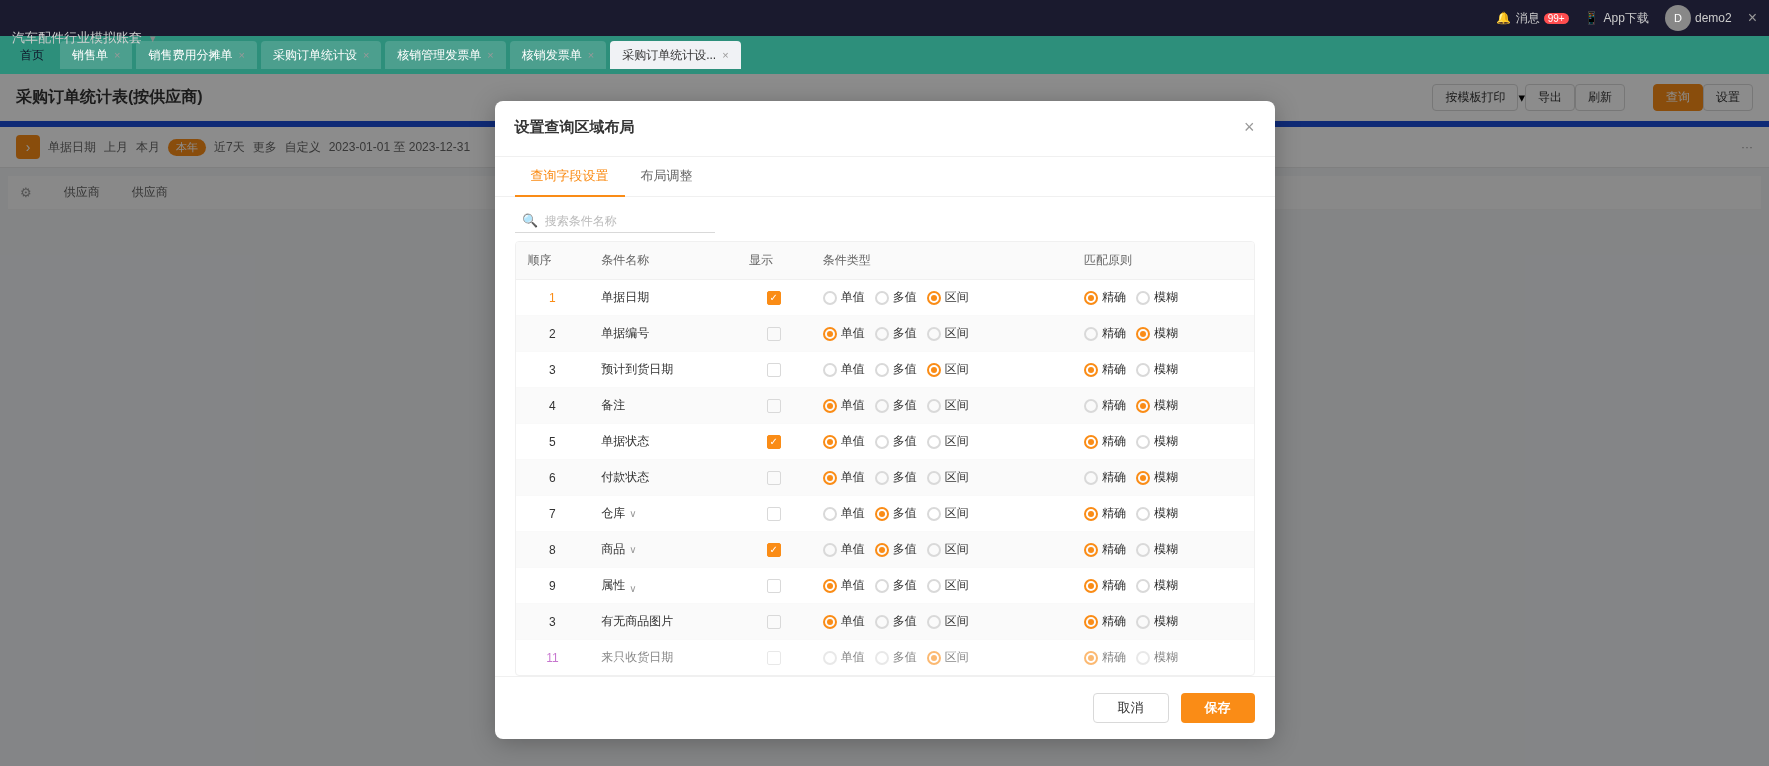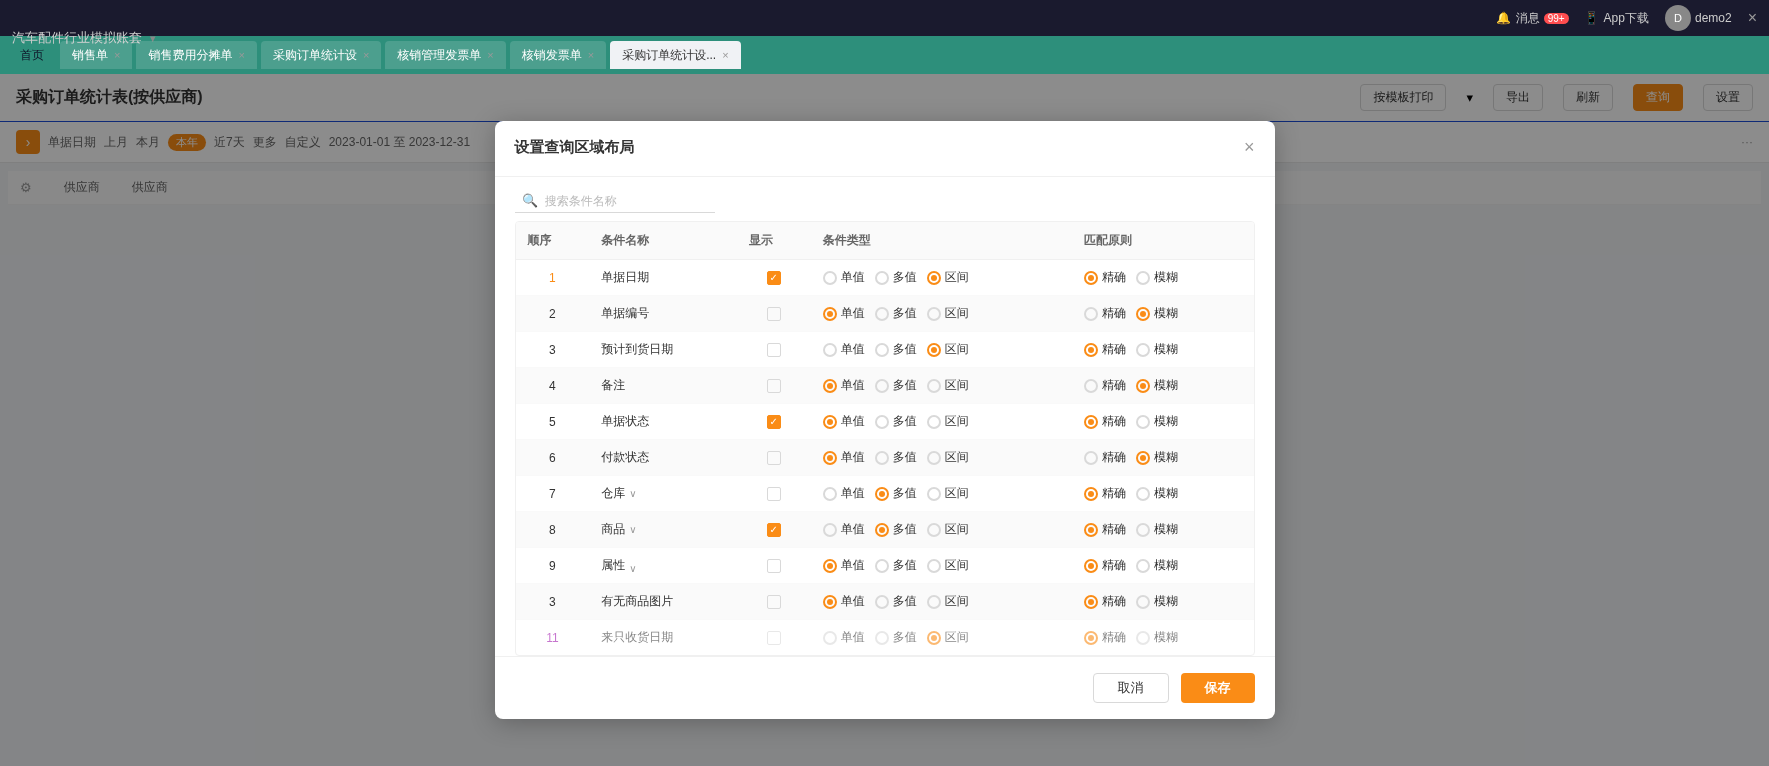--- a/index.html
+++ b/index.html
@@ -60,26 +60,26 @@
       overflow: hidden;
     }
 
     
     .page-header {
       background: #fff;
       padding: 10px 16px;
       display: flex;
       align-items: center;
       justify-content: space-between;
-      border-bottom: 1px solid #1d4ed8;
+      border-bottom: 6px solid #1d4ed8;
     }
     .page-title { font-size: 16px; font-weight: bold; color: #333; }
-    .page-actions { display: flex; align-items: center; gap: 20px; }
+    .page-actions { display: flex; align-items: center; gap: 0; }
     .btn { padding: 4px 12px; border-radius: 4px; cursor: pointer; font-size: 12px; border: 1px solid #d9d9d9; background: #fff; color: #333; }
-    .btn-primary { background: #fa8c16; border-color: #fa8c16; color: #fff; }
+    .btn-primary { background: #fa8c16; border-color: #fa8c16; color: #fff; margin-left: 28px; }
 
     
     .filter-bar {
       background: #fff;
       padding: 8px 16px;
       display: flex;
       align-items: center;
       gap: 8px;
       border-bottom: 1px solid #e8e8e8;
     }
@@ -196,21 +196,21 @@
       border-collapse: collapse;
       font-size: 12px;
     }
     .data-table thead tr {
       background: #fafafa;
     }
     .data-table th {
       padding: 10px 12px;
       text-align: left;
       color: #666;
-      font-weight: bold;
+      font-weight: normal;
       border-bottom: 1px solid #f0f0f0;
       white-space: nowrap;
     }
     .data-table td {
       padding: 9px 12px;
       border-bottom: 1px solid #f9f9f9;
       color: #333;
       vertical-align: middle;
     }
     .data-table tr:last-child td { border-bottom: none; }
@@ -360,20 +360,28 @@
 
   <div class="overlay">
 
     <div class="dialog">
 
       <div class="dialog-header">
         <span class="dialog-title">设置查询区域布局</span>
         <span class="dialog-close">×</span>
       </div>
 
+      <div class="dialog-tabs">
+        <div class="dialog-tab active">
+          <span>查询字段设置</span>
+        </div>
+        <div class="dialog-tab">
+          <span>布局调整</span>
+        </div>
+      </div>
 
       <div class="dialog-search">
         <div class="search-input-wrap">
           <span class="search-icon">🔍</span>
           <input class="search-input" placeholder="搜索条件名称" type="text" style="">
         </div>
       </div>
 
       <div class="data-table">
         <table>

